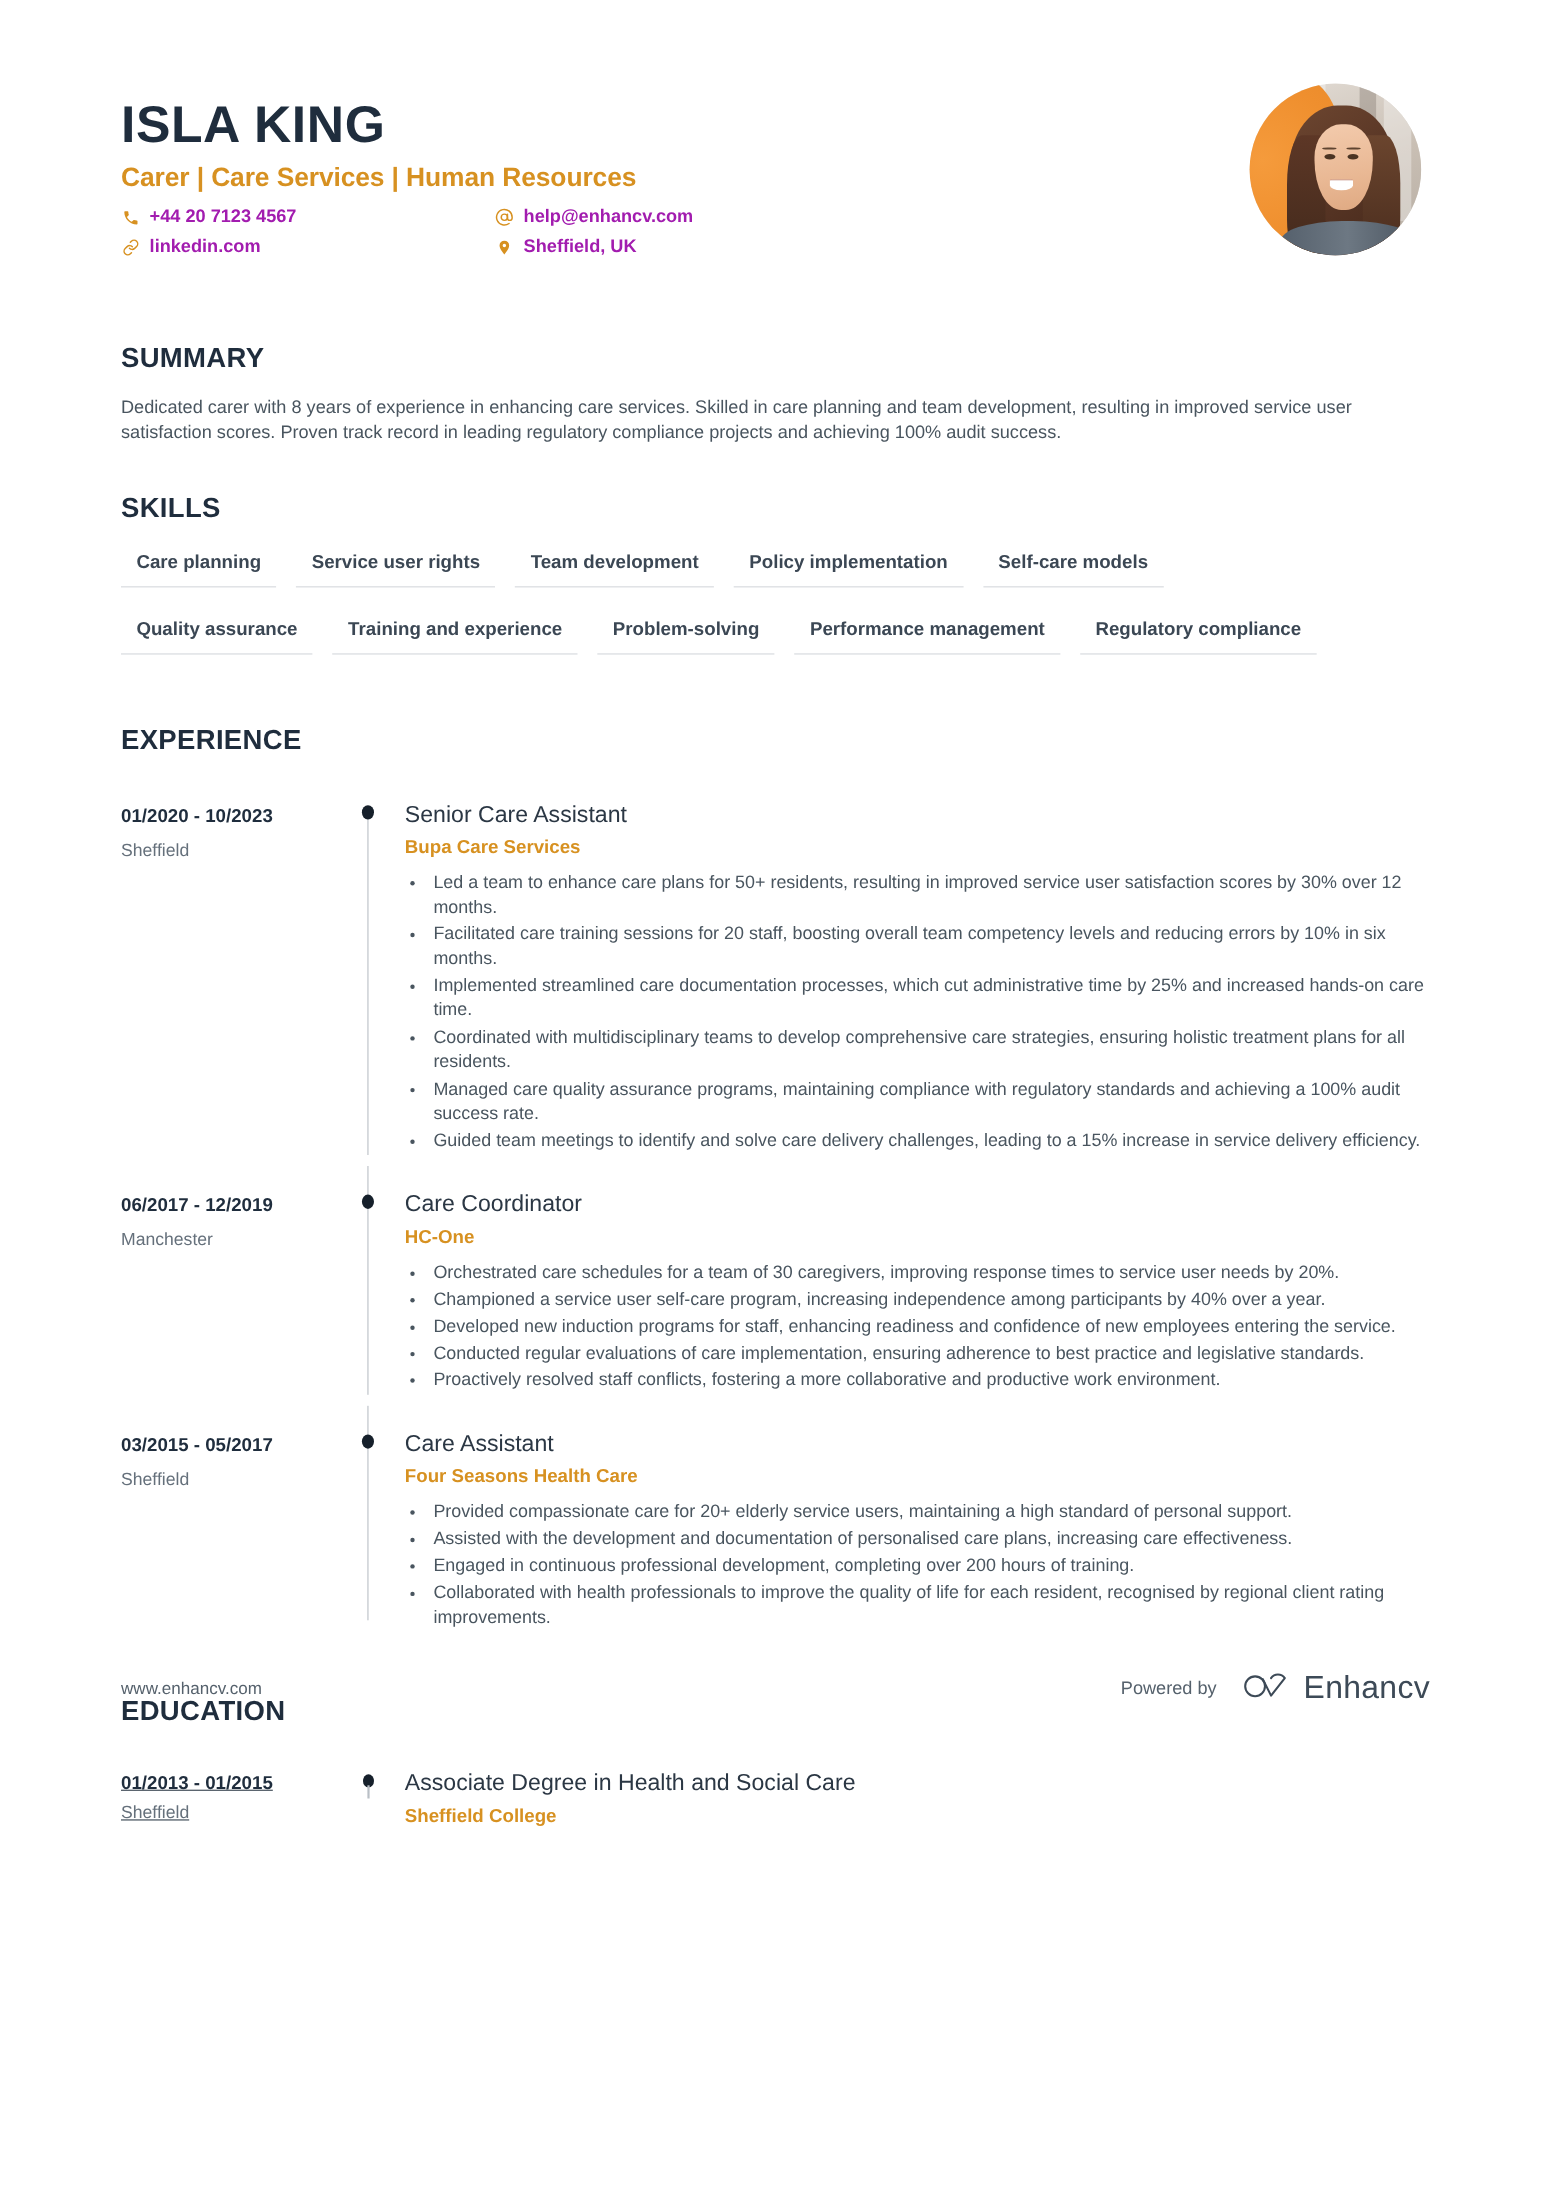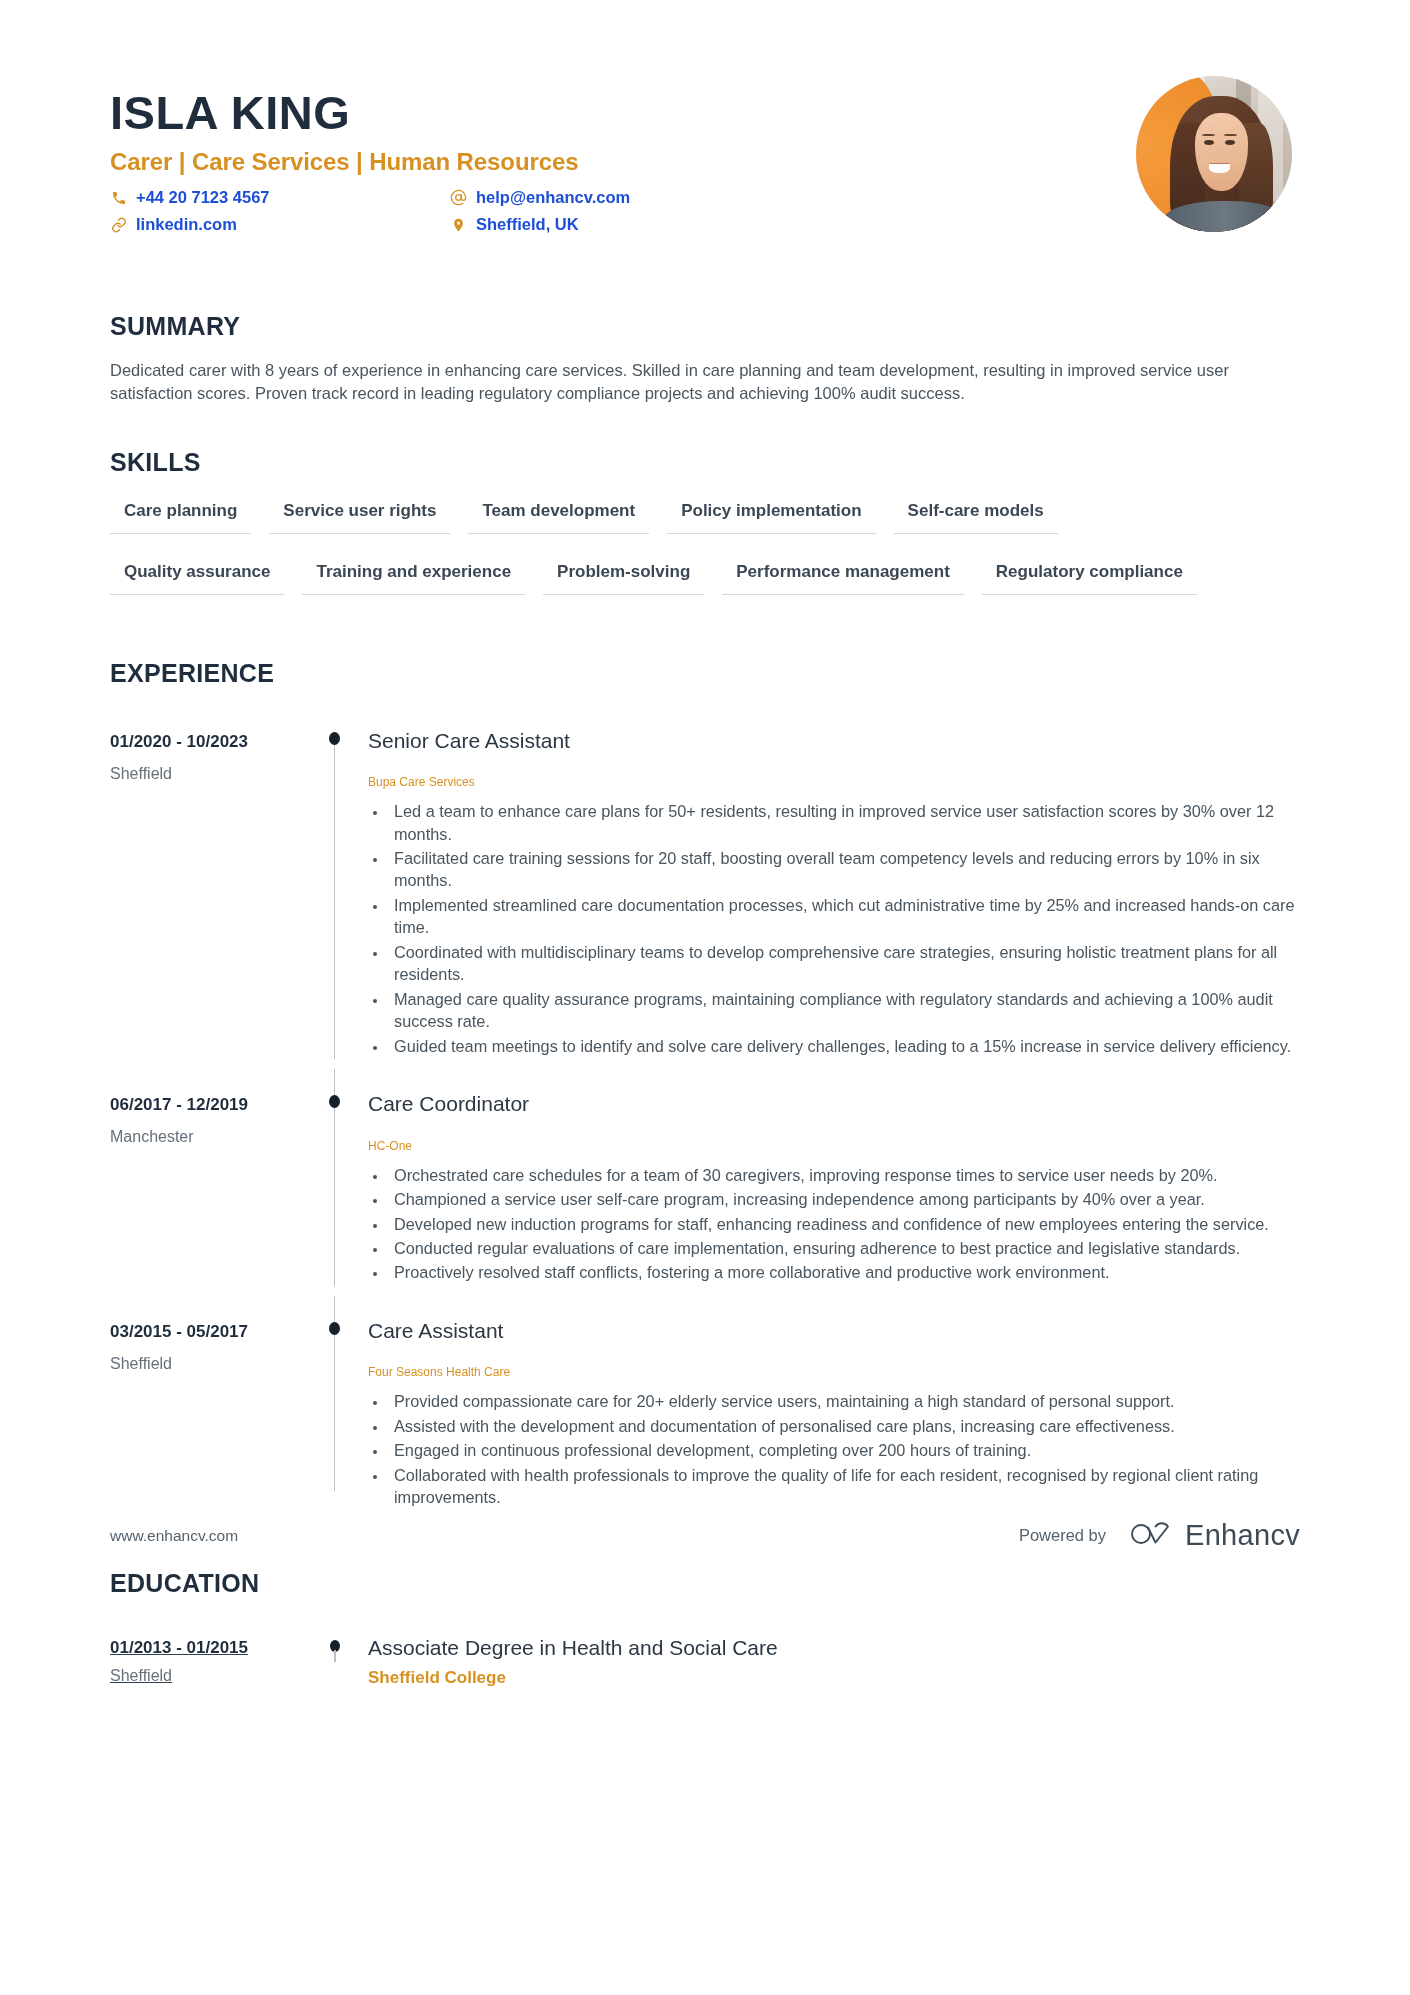--- a/index.html
+++ b/index.html
@@ -53,21 +53,21 @@
     flex-wrap: wrap;
     max-width: 680px;
   }
   .contact {
     width: 50%;
     display: flex;
     align-items: center;
     gap: 9px;
     font-size: 16.5px;
     font-weight: bold;
-    color: #1d4ed8;
+    color: #a21caf;
     margin-bottom: 8px;
   }
   .contact .ic {
     width: 17px;
     height: 17px;
     flex: 0 0 17px;
     display: flex;
     align-items: center;
     justify-content: center;
     color: #d79121;
@@ -272,23 +272,23 @@
     flex: 1;
     padding-top: 22px;
     padding-left: 8px;
   }
   .job-title {
     font-size: 21px;
     color: #2b3744;
     line-height: 1.2;
   }
   .company {
-    margin-top: 22px;
-    font-size: 12px;
-    font-weight: normal;
+    margin-top: 7px;
+    font-size: 17px;
+    font-weight: bold;
     color: #d79121;
   }
   ul.bullets {
     margin-top: 11px;
     padding-left: 20px;
     max-width: 1010px;
   }
   ul.bullets li {
     font-size: 16.3px;
     line-height: 1.38;

